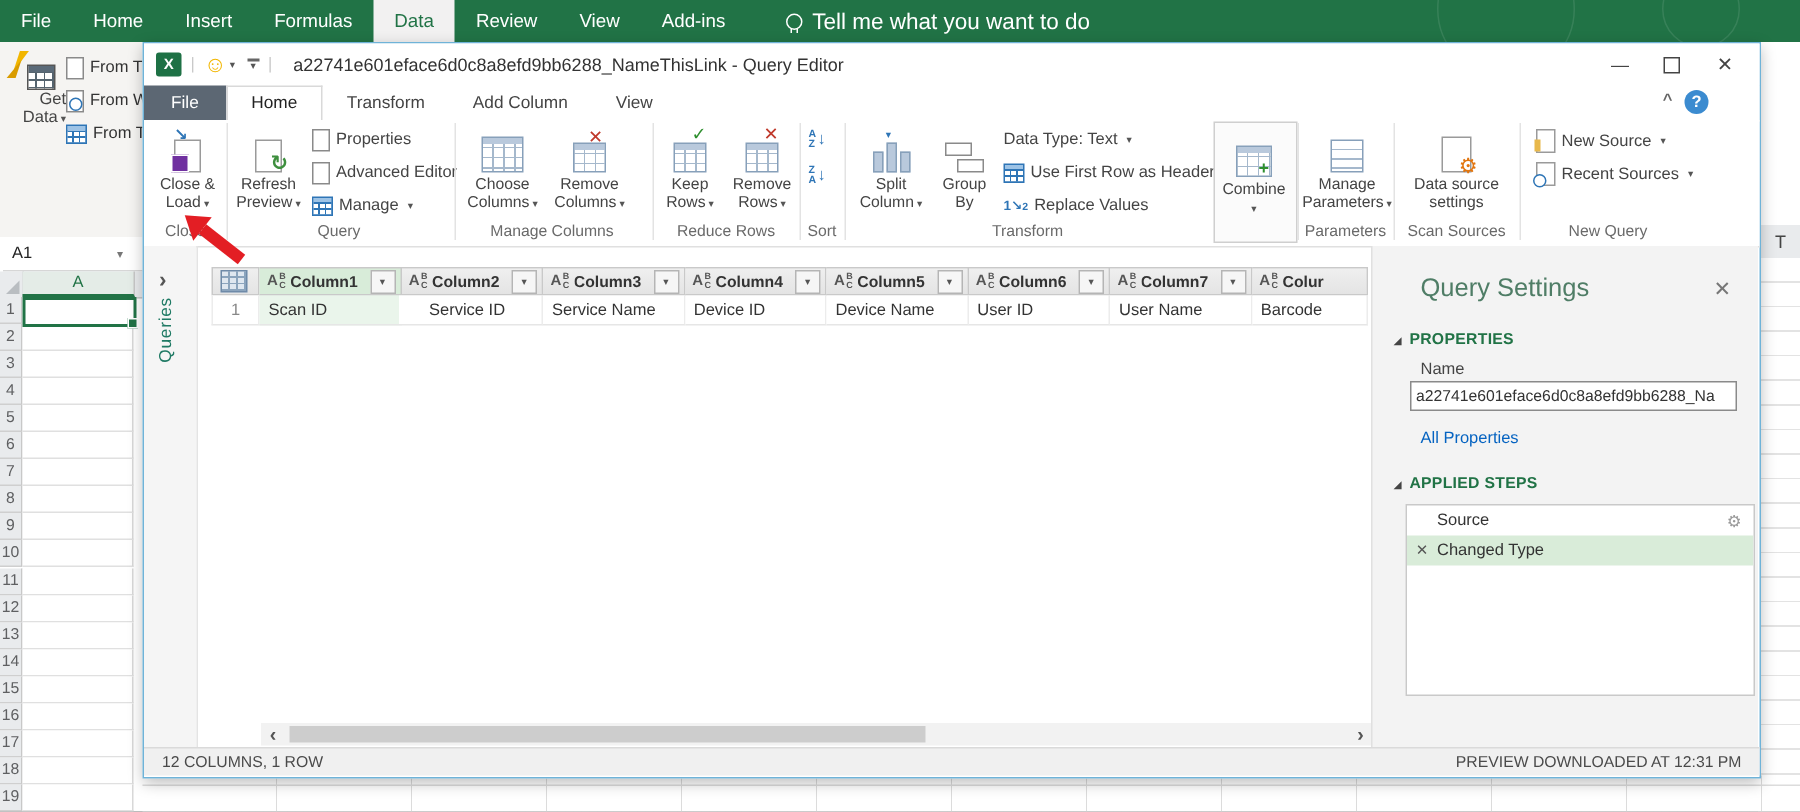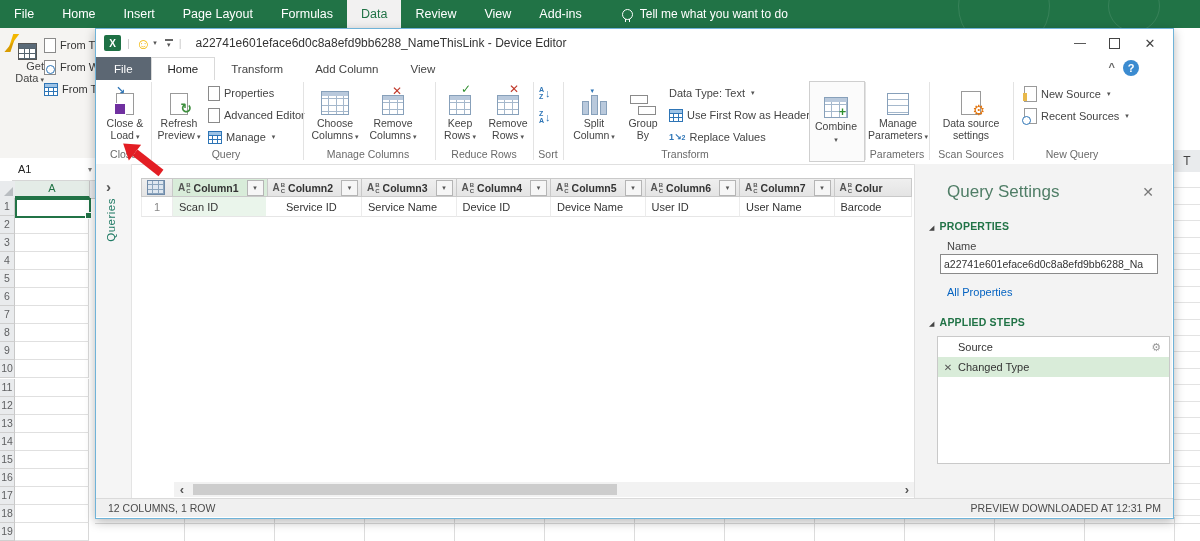--- a/index.html
+++ b/index.html
@@ -4,40 +4,40 @@
 <style>
   html,body{margin:0;padding:0;background:#888;}
   #stage{position:relative;width:1200px;height:541px;background:#fff;overflow:hidden;
          font-family:"Liberation Sans","DejaVu Sans",sans-serif;font-size:11px;color:#333;}
   .abs{position:absolute;}
   
   .xl-tabbar{left:0;top:0;width:1200px;height:28px;background:#217346;display:flex;align-items:stretch;}
   .xl-tab{color:#fff;font-size:12.5px;padding:0 14px;display:flex;align-items:center;cursor:default;}
   .xl-tab.sel{background:#f2f1f1;color:#217346;}
   .xl-deco{position:absolute;border:1px solid rgba(255,255,255,.10);border-radius:50%;}
-  .tellme{display:flex;align-items:center;color:#fff;font-size:12px;margin-left:26px;gap:7px;}
+  .tellme{display:flex;align-items:center;color:#fff;font-size:15px;margin-left:26px;gap:7px;}
   .bulb{width:9px;height:9px;border:1.5px solid #fff;border-radius:50%;position:relative;}
   .bulb:after{content:"";position:absolute;left:2px;top:9px;width:3px;height:3px;border-left:1.5px solid #fff;border-right:1.5px solid #fff;}
   .xl-left{left:0;top:28px;width:95px;height:130px;background:#f5f4f2;overflow:hidden;}
   .getdata{left:4px;top:6px;width:40px;text-align:right;color:#444;}
   .gd-icon{margin:0 auto;width:26px;height:26px;position:relative;}
   .gd-tbl{position:absolute;right:0;bottom:0;width:17px;height:15px;border:1px solid #555;background:
       linear-gradient(#5a6a78 0 4px,transparent 4px),
       repeating-linear-gradient(90deg,transparent 0 4.6px,#55646f 4.6px 5.6px),
       repeating-linear-gradient(180deg,transparent 0 4px,#55646f 4px 5px),#fff;}
   .gd-bolt{position:absolute;left:0;top:0;width:0;height:0;border-left:6px solid #f2b600;border-bottom:14px solid transparent;transform:skewX(-18deg);}
   .gd-bolt:after{content:"";position:absolute;left:-9px;top:6px;width:0;height:0;border-right:6px solid #d99c00;border-top:12px solid transparent;}
   .fromrow{left:44px;width:70px;height:18px;display:flex;align-items:center;gap:4px;color:#333;white-space:nowrap;}
   .mini-doc{width:10px;height:13px;border:1px solid #8a8a8a;background:#fff;flex:0 0 auto;position:relative;}
   .mini-doc.web:after{content:"";position:absolute;left:1px;top:4px;width:7px;height:7px;border:1px solid #2e75b6;border-radius:50%;}
   .mini-tblicon{width:12px;height:11px;border:1px solid #2e75b6;background:
       linear-gradient(#9dc3e6 0 3px,transparent 3px),
       repeating-linear-gradient(90deg,transparent 0 3.3px,#2e75b6 3.3px 4.3px),
       repeating-linear-gradient(180deg,transparent 0 3px,#2e75b6 3px 4px),#fff;flex:0 0 auto;}
-  .xl-namerow{left:12px;top:158px;width:95px;height:22px;background:#fff;border-bottom:1px solid #d6d6d6;display:flex;align-items:center;}
+  .xl-namerow{left:2px;top:158px;width:95px;height:22px;background:#fff;border-bottom:1px solid #d6d6d6;display:flex;align-items:center;}
   .xl-namebox{padding-left:6px;color:#222;width:68px;}
   .xl-grid-colhead{left:0;top:181px;width:95px;height:17px;background:#e9ebed;border-bottom:1px solid #c8c8c8;}
   .xl-corner{position:absolute;left:0;top:0;width:15px;height:17px;border-right:1px solid #c8c8c8;}
   .xl-corner:after{content:"";position:absolute;right:2px;bottom:2px;border-left:9px solid transparent;border-bottom:9px solid #b9bdc1;}
   .xl-colA{position:absolute;left:15px;top:0;width:74px;height:15px;text-align:center;color:#217346;border-right:1px solid #c8c8c8;border-bottom:2px solid #217346;background:#e4ece7;line-height:15px;}
   .xl-rowhead{background:#e9ebed;border-bottom:1px solid #cfcfcf;border-right:1px solid #c8c8c8;color:#5f6062;font-size:10.5px;text-align:center;}
   .xl-cellA{background:#fff;border-bottom:1px solid #e0e0e0;border-right:1px solid #d8d8d8;}
   .a1sel{left:15px;top:198px;width:72px;height:16px;border:2px solid #217346;background:#fff;}
   .a1handle{position:absolute;right:-3px;bottom:-3px;width:5px;height:5px;background:#217346;border:1px solid #fff;}
   .xl-right{left:1172px;top:0;width:28px;height:541px;}
@@ -137,21 +137,20 @@
 </head>
 <body>
 
 <div id="stage">
 
   <div class="abs xl-tabbar">
     <div id="xl-tabs" style="display:flex">
         <div class="xl-tab">File</div>
         <div class="xl-tab">Home</div>
         <div class="xl-tab">Insert</div>
-        <div class="xl-tab">Page Layout</div>
         <div class="xl-tab">Formulas</div>
         <div class="xl-tab sel">Data</div>
         <div class="xl-tab">Review</div>
         <div class="xl-tab">View</div>
         <div class="xl-tab">Add-ins</div>
       </div>
     <div class="tellme">
       <span class="bulb"></span>
       <span>Tell me what you want to do</span>
     </div>
@@ -250,21 +249,21 @@
     <div class="abs qe-title">
       <span class="xlicon">X</span>
       <span class="qat-sep">|</span>
       <span class="smiley glyph-smiley">☺</span>
       <span class="caret crt">▾</span>
       <span class="qat-custom">
           <span class="bar"></span>
           <span class="caret crt" style="margin:0">▾</span>
         </span>
       <span class="qat-sep">|</span>
-      <span class="qe-title-text">a22741e601eface6d0c8a8efd9bb6288_NameThisLink - Device Editor</span>
+      <span class="qe-title-text">a22741e601eface6d0c8a8efd9bb6288_NameThisLink - Query Editor</span>
     </div>
     <div class="winbtn" style="right:76px">
         <span class="glyph-min">—</span>
       </div>
     <div class="winbtn" style="right:42px">
         <span class="maxbox"></span>
       </div>
     <div class="winbtn" style="right:6px">
         <span class="glyph-close" style="font-size:13px">✕</span>
       </div>

